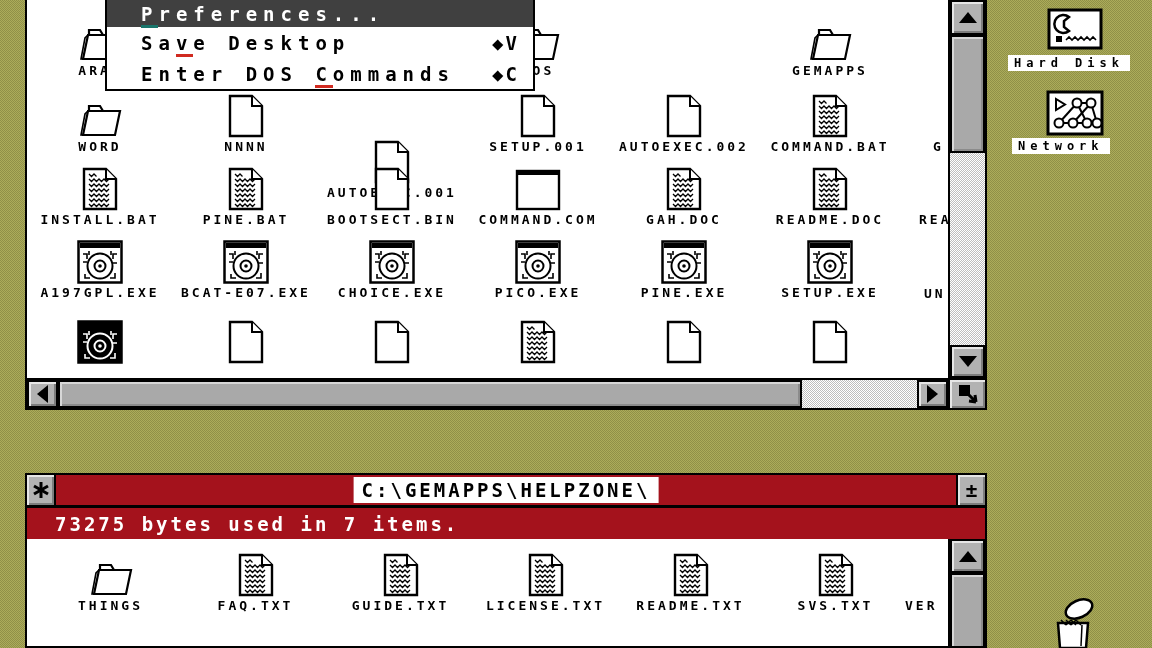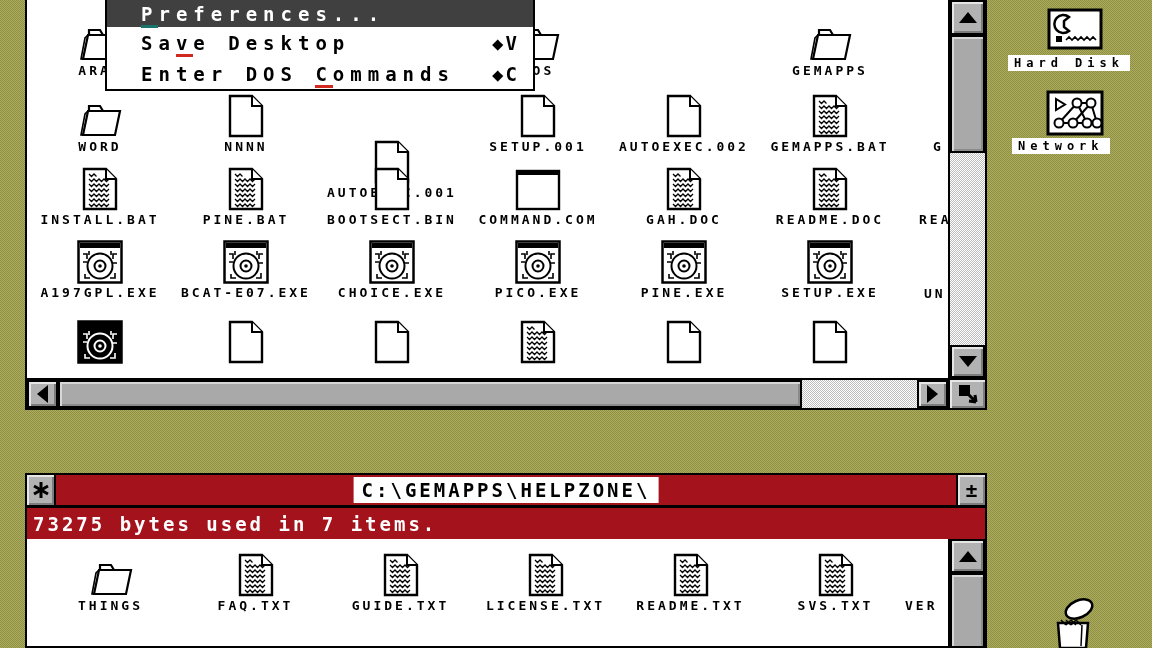--- a/index.html
+++ b/index.html
@@ -59,21 +59,21 @@
   #titlebar{height:30px;background:#a4121c;border-bottom:3px solid #000;display:flex;align-items:stretch;position:relative;}
   .tb-btn{width:29px;background:#b2b2b2;box-sizing:border-box;
     box-shadow:inset 2px 2px 0 #e6e6e6, inset -2px -2px 0 #7d7d7d;
     display:flex;align-items:center;justify-content:center;
     font-size:20px;font-weight:bold;color:#000;}
   #close-btn{border-right:2px solid #000;}
   #fuller-btn{border-left:2px solid #000;margin-left:auto;}
   #title-box{position:absolute;left:50%;top:2px;transform:translateX(-50%);background:#fff;color:#000;
     height:26px;line-height:26px;padding:0 8px;font-size:19px;font-weight:bold;letter-spacing:3px;white-space:nowrap;}
   #infobar{height:31px;background:#a4121c;border-bottom:3px solid #000;color:#fff;
-    display:flex;align-items:center;padding-left:6px;font-size:19px;font-weight:bold;letter-spacing:3px;}
+    display:flex;align-items:center;padding-left:28px;font-size:19px;font-weight:bold;letter-spacing:3px;}
   #bottom-content{position:absolute;left:0;right:0;top:64px;bottom:0;background:#fff;overflow:hidden;}
   #vscroll-bottom{position:absolute;top:0;right:0;bottom:0;width:37px;border-left:2px solid #000;box-sizing:border-box;}
 
   
   .desk-icon{position:absolute;text-align:center;}
   .desk-label{position:absolute;background:#fff;color:#000;font-size:12px;font-weight:bold;letter-spacing:5px;
     padding:1px 6px;white-space:nowrap;text-align:center;}
 </style>
 </head>
 <body>
@@ -163,21 +163,21 @@
             <path d="M24 2 v10 h10" fill="#fff" stroke="#000" stroke-width="2"></path>
             <path d="M7 7 l2.5 2.5 2.5 -2.5 2.5 2.5" fill="none" stroke="#000" stroke-width="1.3"></path>
             <path d="M7 12 l2.5 2.5 2.5 -2.5 2.5 2.5 2.5 -2.5 2.5 2.5 2.5 -2.5 2.5 2.5 2.5 -2.5" fill="none" stroke="#000" stroke-width="1.3"></path>
             <path d="M7 17 l2.5 2.5 2.5 -2.5 2.5 2.5 2.5 -2.5 2.5 2.5 2.5 -2.5 2.5 2.5 2.5 -2.5" fill="none" stroke="#000" stroke-width="1.3"></path>
             <path d="M7 22 l2.5 2.5 2.5 -2.5 2.5 2.5 2.5 -2.5 2.5 2.5 2.5 -2.5 2.5 2.5 2.5 -2.5" fill="none" stroke="#000" stroke-width="1.3"></path>
             <path d="M7 27 l2.5 2.5 2.5 -2.5 2.5 2.5 2.5 -2.5 2.5 2.5 2.5 -2.5 2.5 2.5 2.5 -2.5" fill="none" stroke="#000" stroke-width="1.3"></path>
             <path d="M7 32 l2.5 2.5 2.5 -2.5 2.5 2.5 2.5 -2.5 2.5 2.5 2.5 -2.5 2.5 2.5 2.5 -2.5" fill="none" stroke="#000" stroke-width="1.3"></path>
             <path d="M7 37 l2.5 2.5 2.5 -2.5 2.5 2.5 2.5 -2.5 2.5 2.5 2.5 -2.5 2.5 2.5 2.5 -2.5" fill="none" stroke="#000" stroke-width="1.3"></path>
           </svg>
         </div>
-        <div class="flabel">GEMAPPS.BAT</div>
+        <div class="flabel">COMMAND.BAT</div>
       </div>
       <div class="file-item" style="left: 0px; top: 165px; width: 146px;">
         <div class="ficon">
           <svg width="36" height="44" viewBox="0 0 36 44">
             <path d="M2 2 h22 l10 10 v30 h-32 z" fill="#fff" stroke="#000" stroke-width="2.4"></path>
             <path d="M24 2 v10 h10" fill="#fff" stroke="#000" stroke-width="2"></path>
             <path d="M7 7 l2.5 2.5 2.5 -2.5 2.5 2.5" fill="none" stroke="#000" stroke-width="1.3"></path>
             <path d="M7 12 l2.5 2.5 2.5 -2.5 2.5 2.5 2.5 -2.5 2.5 2.5 2.5 -2.5 2.5 2.5 2.5 -2.5" fill="none" stroke="#000" stroke-width="1.3"></path>
             <path d="M7 17 l2.5 2.5 2.5 -2.5 2.5 2.5 2.5 -2.5 2.5 2.5 2.5 -2.5 2.5 2.5 2.5 -2.5" fill="none" stroke="#000" stroke-width="1.3"></path>
             <path d="M7 22 l2.5 2.5 2.5 -2.5 2.5 2.5 2.5 -2.5 2.5 2.5 2.5 -2.5 2.5 2.5 2.5 -2.5" fill="none" stroke="#000" stroke-width="1.3"></path>

